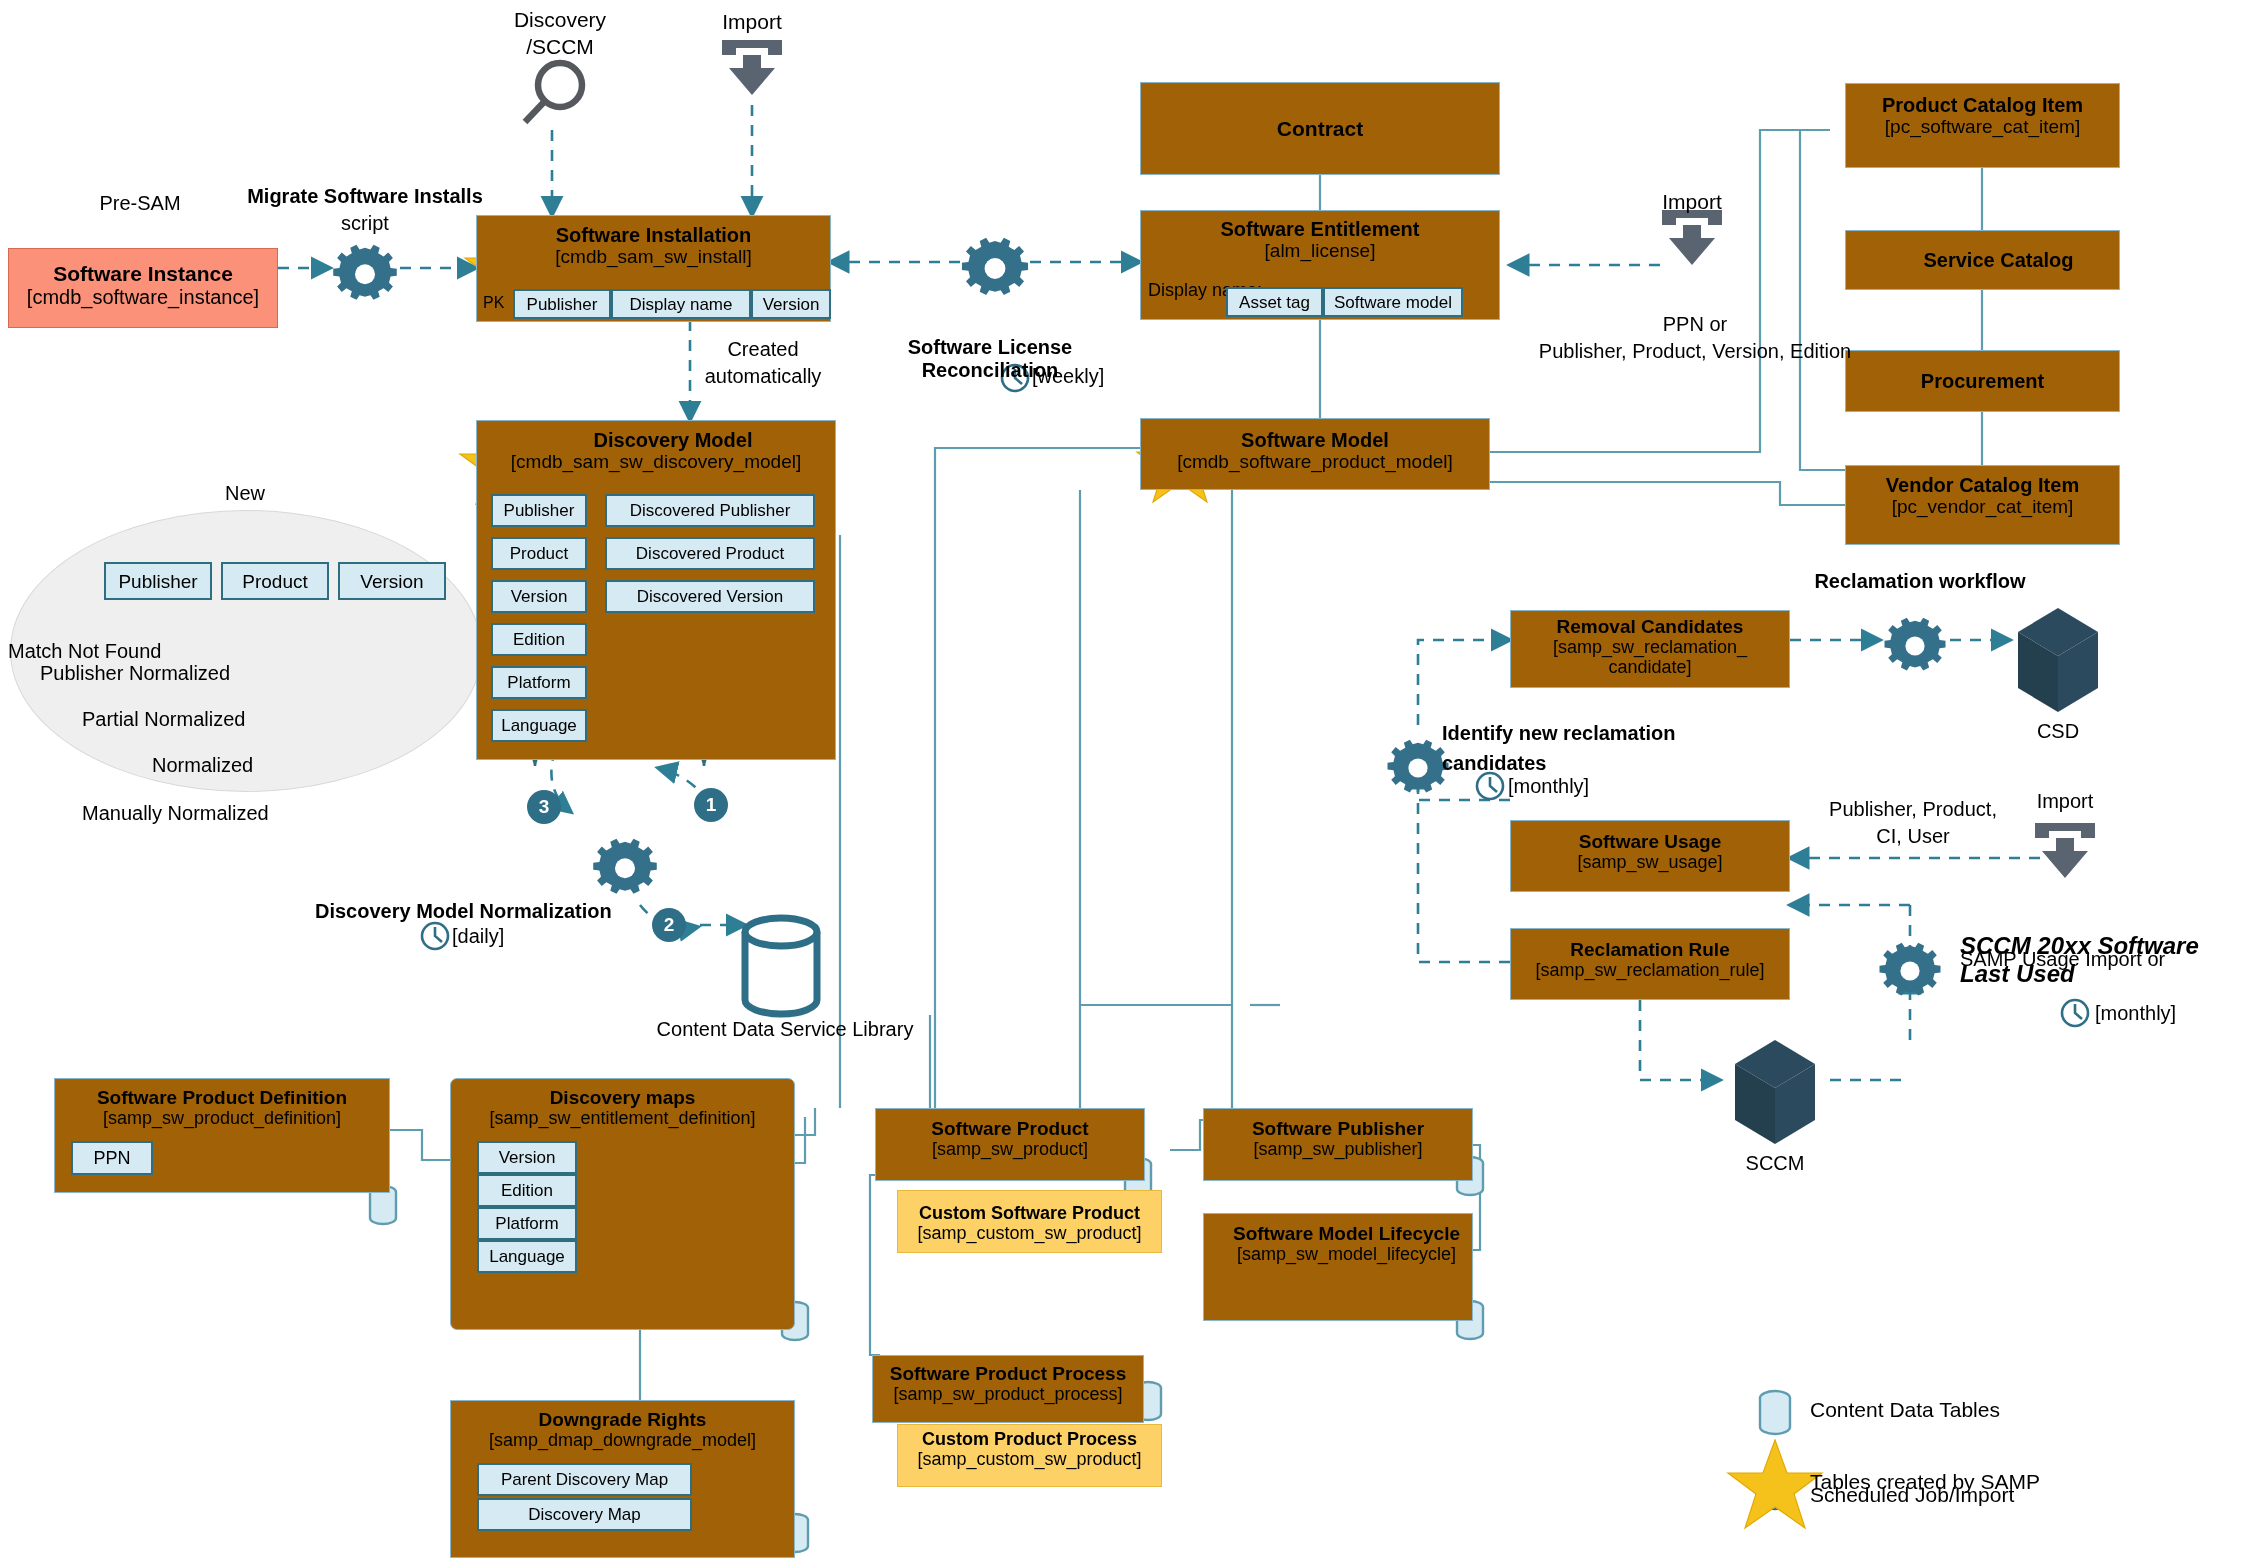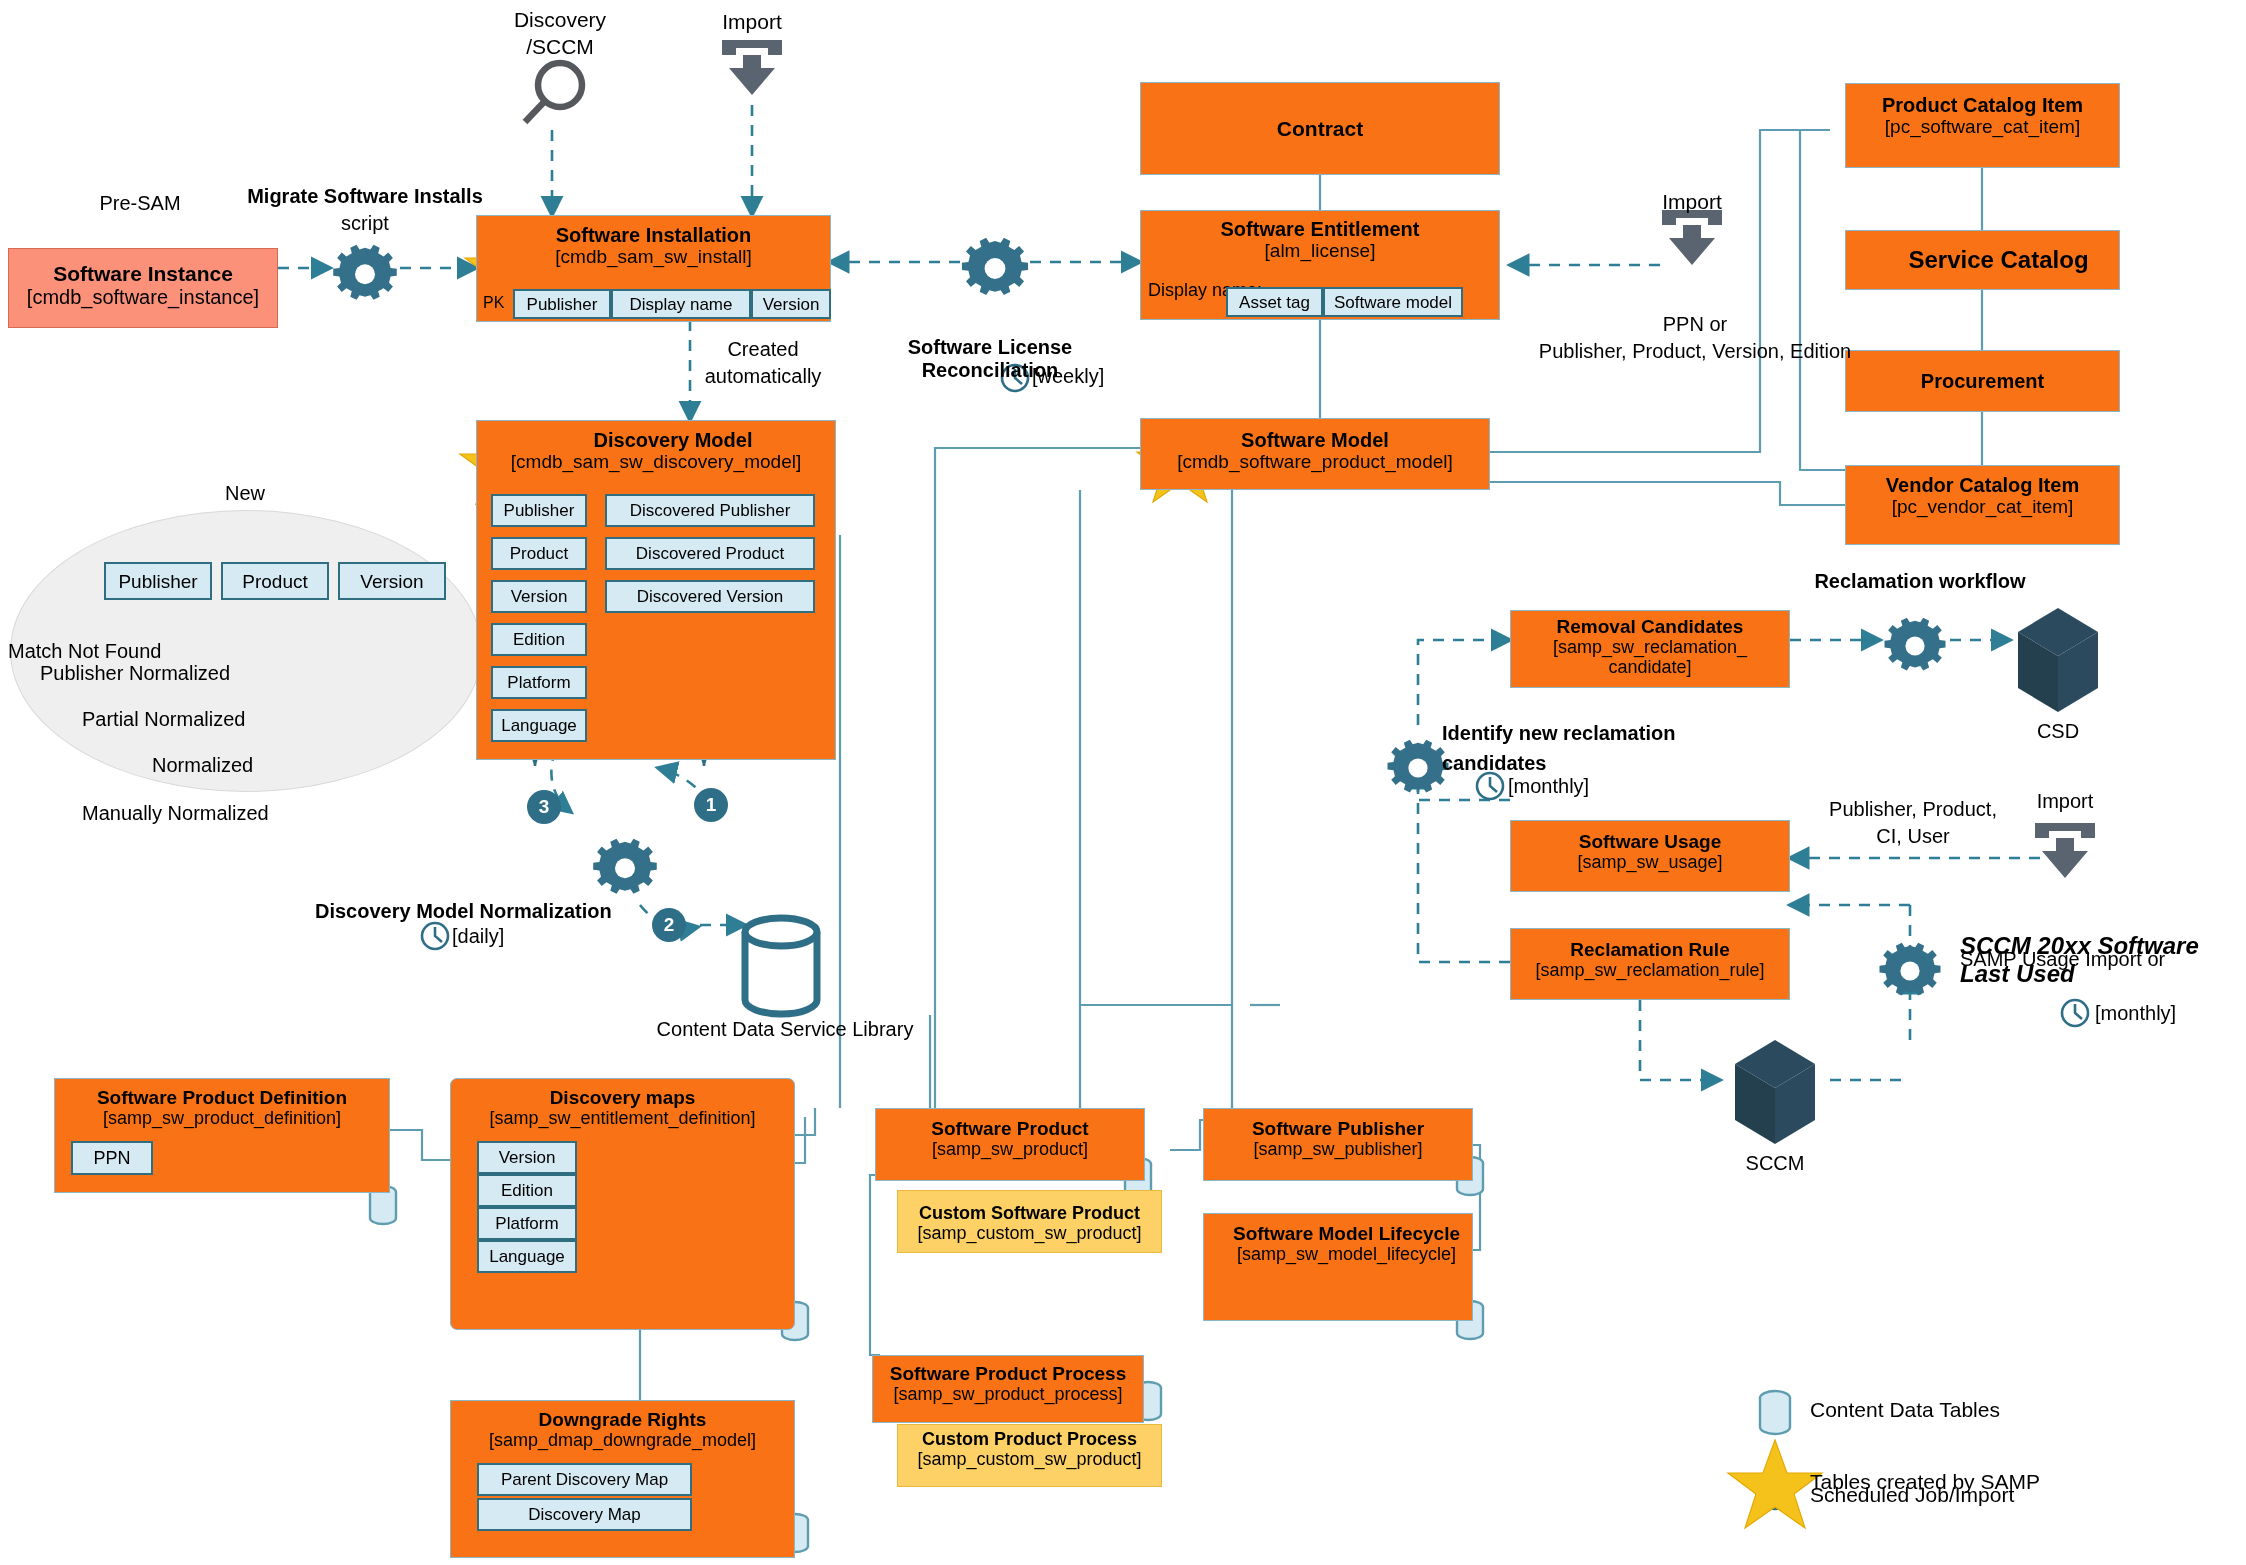--- a/index.html
+++ b/index.html
@@ -1,19 +1,19 @@
 <!DOCTYPE html>
 <html><head>
 <meta charset="utf-8">
 <style>
   html,body{margin:0;padding:0;background:#fff;}
   body{font-family:"Liberation Sans", sans-serif;}
   #stage{position:relative;width:2246px;height:1565px;background:#fff;overflow:hidden;}
   svg.layer{position:absolute;left:0;top:0;width:2246px;height:1565px;pointer-events:none;}
-  .node{position:absolute;box-sizing:border-box;background:#f97316;border:1.5px solid #8ab6c9;}
+  .node{position:absolute;box-sizing:border-box;background:#a16207;border:1.5px solid #8ab6c9;}
   .node.orange{background:#fb9179;border:1.5px solid #d66a52;}
   .node.yellow{background:#fdd166;border:1.5px solid #e8b93d;}
   .node .ttl{font-weight:bold;color:#000;text-align:center;line-height:1.12;}
   .node .tbl{font-weight:normal;color:#000;text-align:center;line-height:1.12;}
   .attr{box-sizing:border-box;background:#d6eaf3;border:2px solid #2e6e80;color:#000;
         display:flex;align-items:center;justify-content:center;text-align:center;line-height:1;}
   .lbl{position:absolute;color:#000;line-height:1.15;}
   .lbl.b{font-weight:bold;}
   .ctr{text-align:center;}
   .ell{position:absolute;background:#efefef;border:1px solid #d8d8d8;border-radius:50%;}
@@ -299,21 +299,21 @@
     <div class="attr" style="position:absolute;left:85px;top:76px;width:97px;height:30px;font-size:17px;">Asset tag</div>
     <div class="attr" style="position:absolute;left:182px;top:76px;width:140px;height:30px;font-size:17px;">Software model</div>
   </div>
 
   <div class="node" style="left:1845px;top:83px;width:275px;height:85px;padding-top:10px;">
     <div class="ttl" style="font-size:20px;">Product Catalog Item</div>
     <div class="tbl" style="font-size:19px;">[pc_software_cat_item]</div>
   </div>
 
   <div class="node" style="left:1845px;top:230px;width:275px;height:60px;display:flex;align-items:center;justify-content:center;">
-    <div class="ttl" style="font-size:24px;margin-left:32px;">Service Catalog</div>
+    <div class="ttl" style="font-size:20px;margin-left:32px;">Service Catalog</div>
   </div>
 
   <div class="node" style="left:1845px;top:350px;width:275px;height:62px;display:flex;align-items:center;justify-content:center;">
     <div class="ttl" style="font-size:20px;">Procurement</div>
   </div>
 
   <div class="node" style="left:1845px;top:465px;width:275px;height:80px;padding-top:8px;">
     <div class="ttl" style="font-size:20px;">Vendor Catalog Item</div>
     <div class="tbl" style="font-size:19px;">[pc_vendor_cat_item]</div>
   </div>

